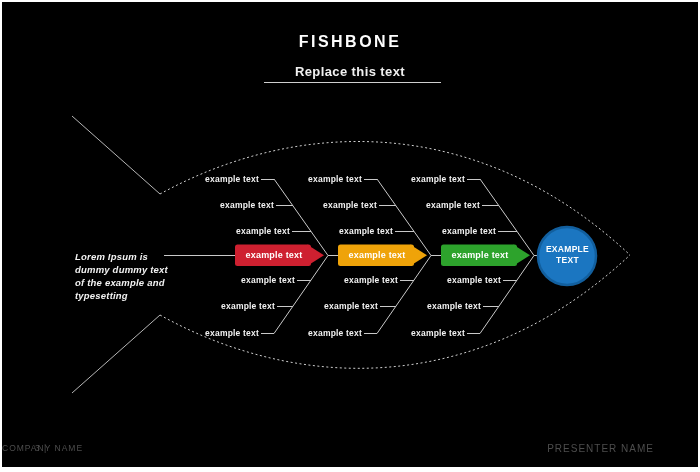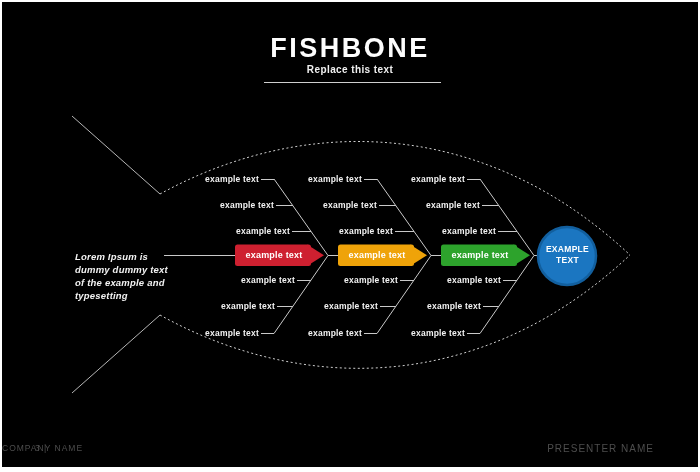--- a/index.html
+++ b/index.html
@@ -12,29 +12,29 @@
     border-bottom-width:5px;
     overflow:hidden;
     font-family:"Liberation Sans", sans-serif;
     margin:0 auto;
   }
   .abs{position:absolute;}
   .title{
     left:0;right:0;top:31px;
     text-align:center;
     color:#fdfdfd;
-    font-size:27px;
+    font-size:16px;
     font-weight:600;
     letter-spacing:2.5px;
   }
   .subtitle{
     left:0;right:0;top:62px;
     text-align:center;
     color:#f0f0f0;
-    font-size:10px;
+    font-size:13px;
     font-weight:600;
     letter-spacing:0.4px;
   }
   .subtitle-rule{
     left:262px;top:80px;width:177px;height:1px;
     background:#cfcfcf;
   }
   .tail-text{
     left:73px;top:225px;width:100px;
     color:#f2f2f2;

